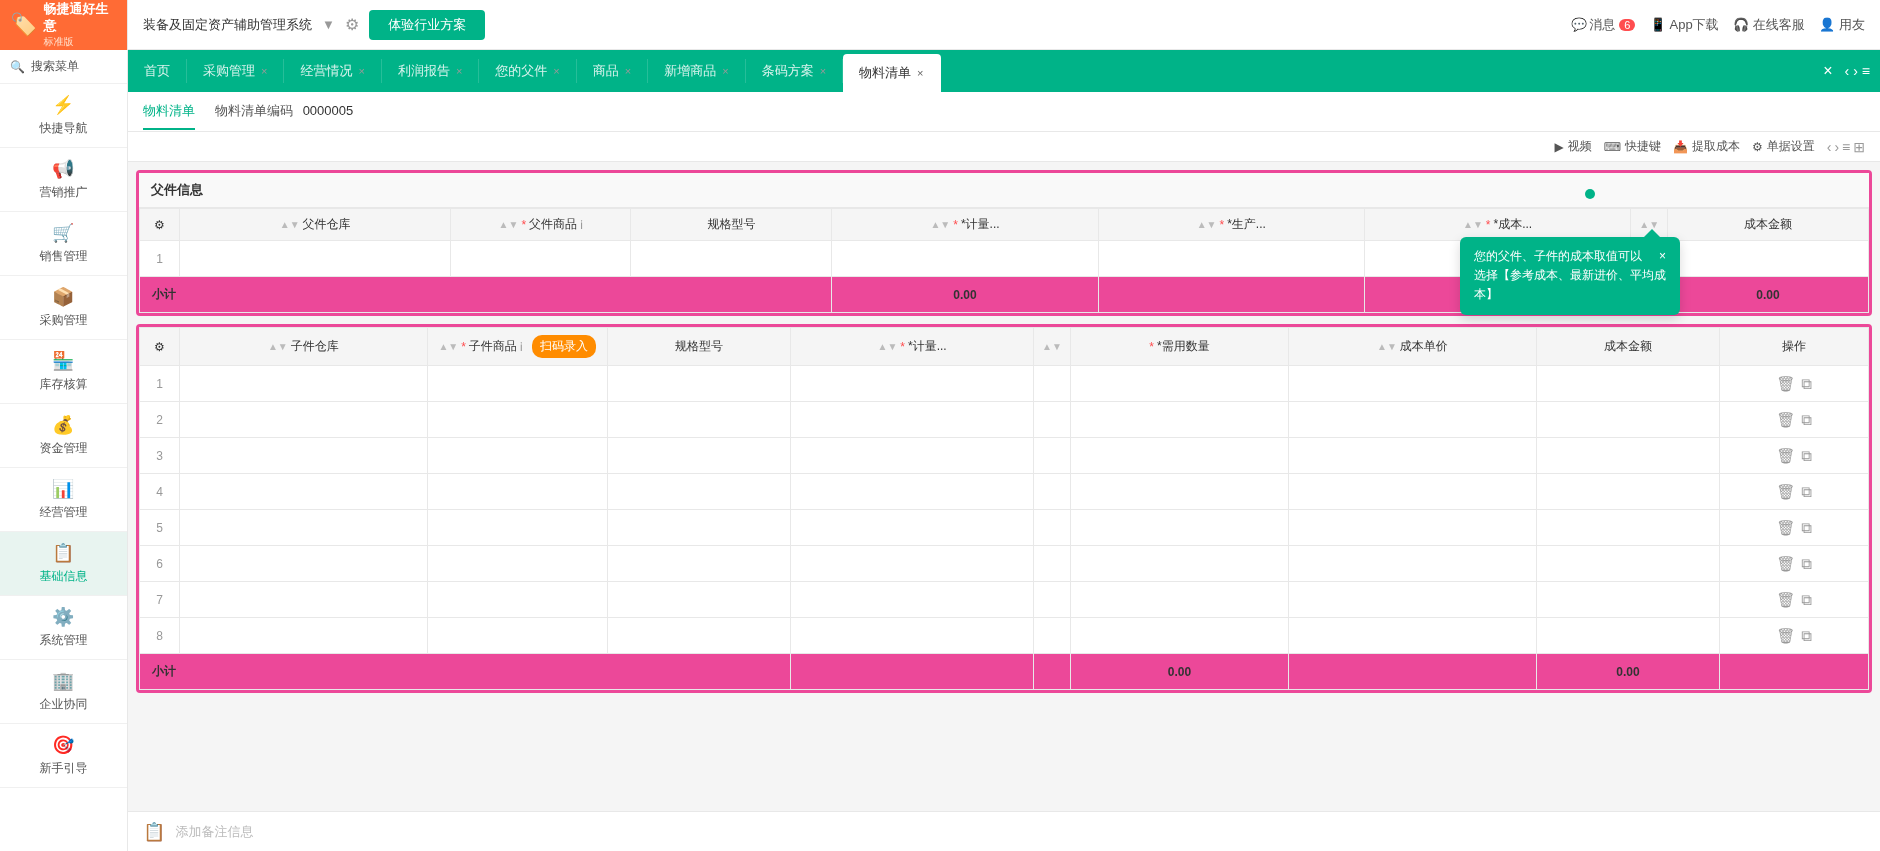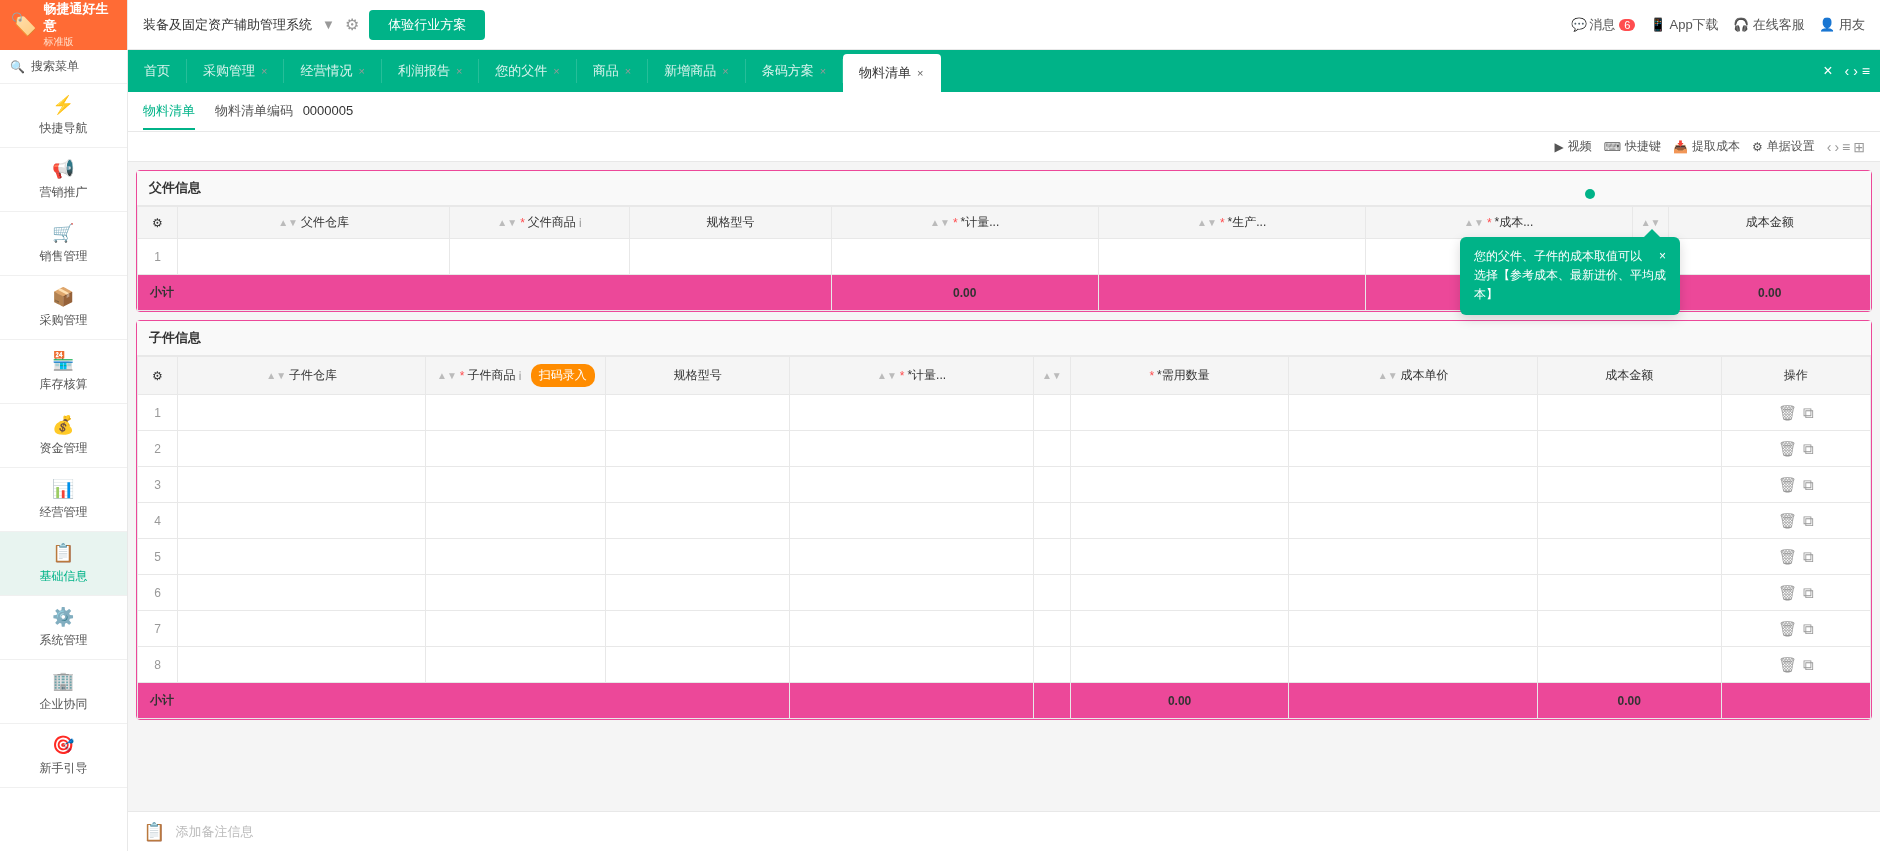--- a/index.html
+++ b/index.html
@@ -38,21 +38,21 @@
     
     .sub-tabs { background: #fff; display: flex; align-items: center; padding: 0 15px; border-bottom: 1px solid #e8e8e8; height: 40px; gap: 20px; }
     .sub-tab { padding: 8px 0; font-size: 13px; color: #555; cursor: pointer; border-bottom: 2px solid transparent; }
     .sub-tab.active { color: #00b388; border-bottom: 2px solid #00b388; }
 
     
     .toolbar { background: #fff; display: flex; align-items: center; justify-content: flex-end; padding: 6px 15px; border-bottom: 1px solid #e8e8e8; gap: 12px; }
     .toolbar-btn { display: flex; align-items: center; gap: 4px; color: #555; font-size: 12px; cursor: pointer; }
 
     
-    .section { background: #fff; margin: 8px; border: 1px solid #ec4899; border-radius: 4px; }
+    .section { background: #fff; margin: 8px; border: 3px solid #ec4899; border-radius: 4px; }
     .section-title { padding: 8px 12px; font-size: 13px; color: #333; font-weight: bold; background: #f9f9f9; border-bottom: 1px solid #e8e8e8; }
 
     
     .data-table { width: 100%; border-collapse: collapse; font-size: 12px; }
     .data-table th { background: #f5f5f5; border: 1px solid #e8e8e8; padding: 7px 8px; text-align: center; color: #333; font-weight: normal; white-space: nowrap; }
     .data-table td { border: 1px solid #e8e8e8; padding: 6px 8px; text-align: center; color: #333; height: 36px; }
     .data-table .subtotal-row td { background: #ec4899; font-weight: bold; }
     .required { color: #ff4d4f; }
     .th-sort { display: flex; align-items: center; justify-content: center; gap: 3px; }
     .th-sort-icon { color: #bbb; font-size: 10px; display: flex; flex-direction: column; line-height: 1; }
@@ -336,21 +336,20 @@
               <td></td>
               <td>
                 <span>0.00</span>
               </td>
             </tr>
           </tbody>
         </table>
       </div>
 
       <div class="section">
-        <div class="section-title">子件信息</div>
         <table class="data-table">
           <thead>
             <tr>
               <th style="width:40px;">
                 <span>⚙</span>
               </th>
               <th>
                 <div class="th-sort">
                   <span class="th-sort-icon">▲▼</span>
                   <span>子件仓库</span>

